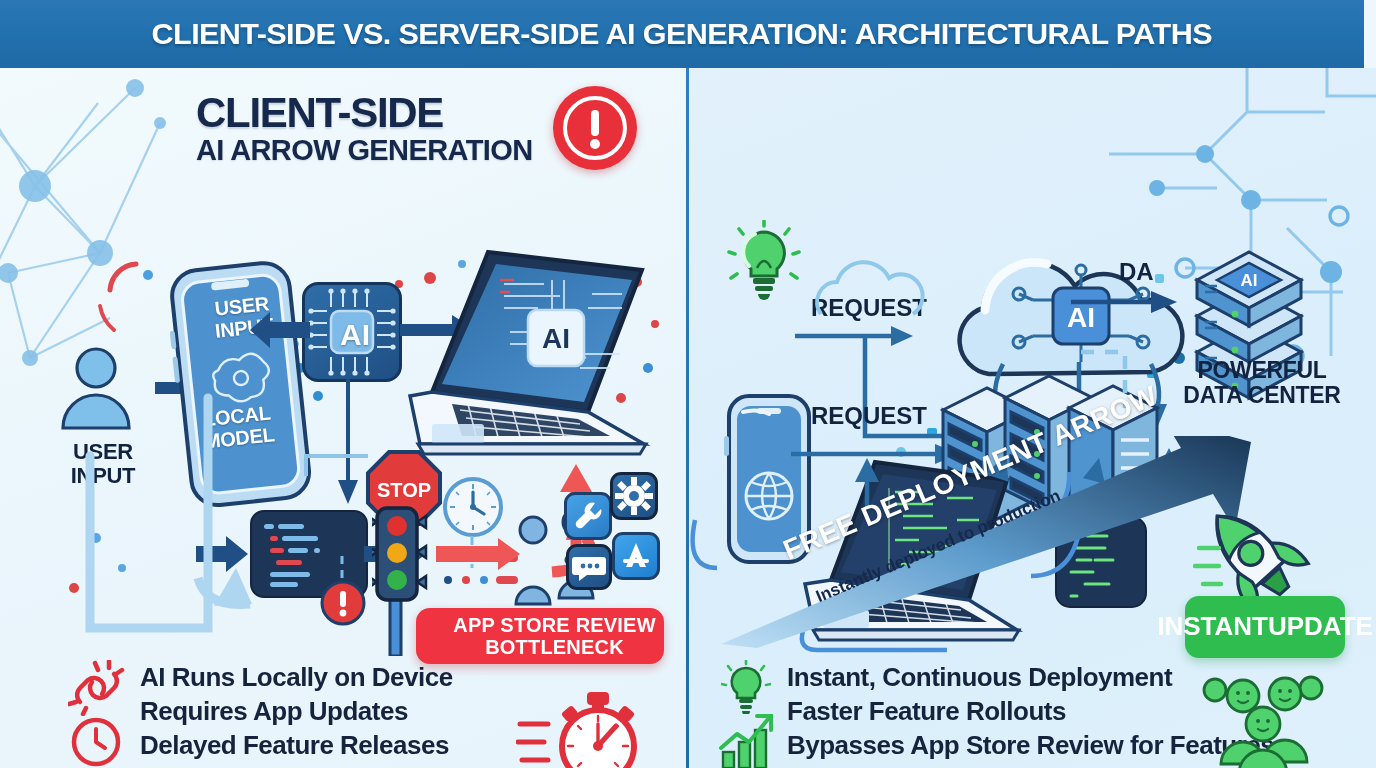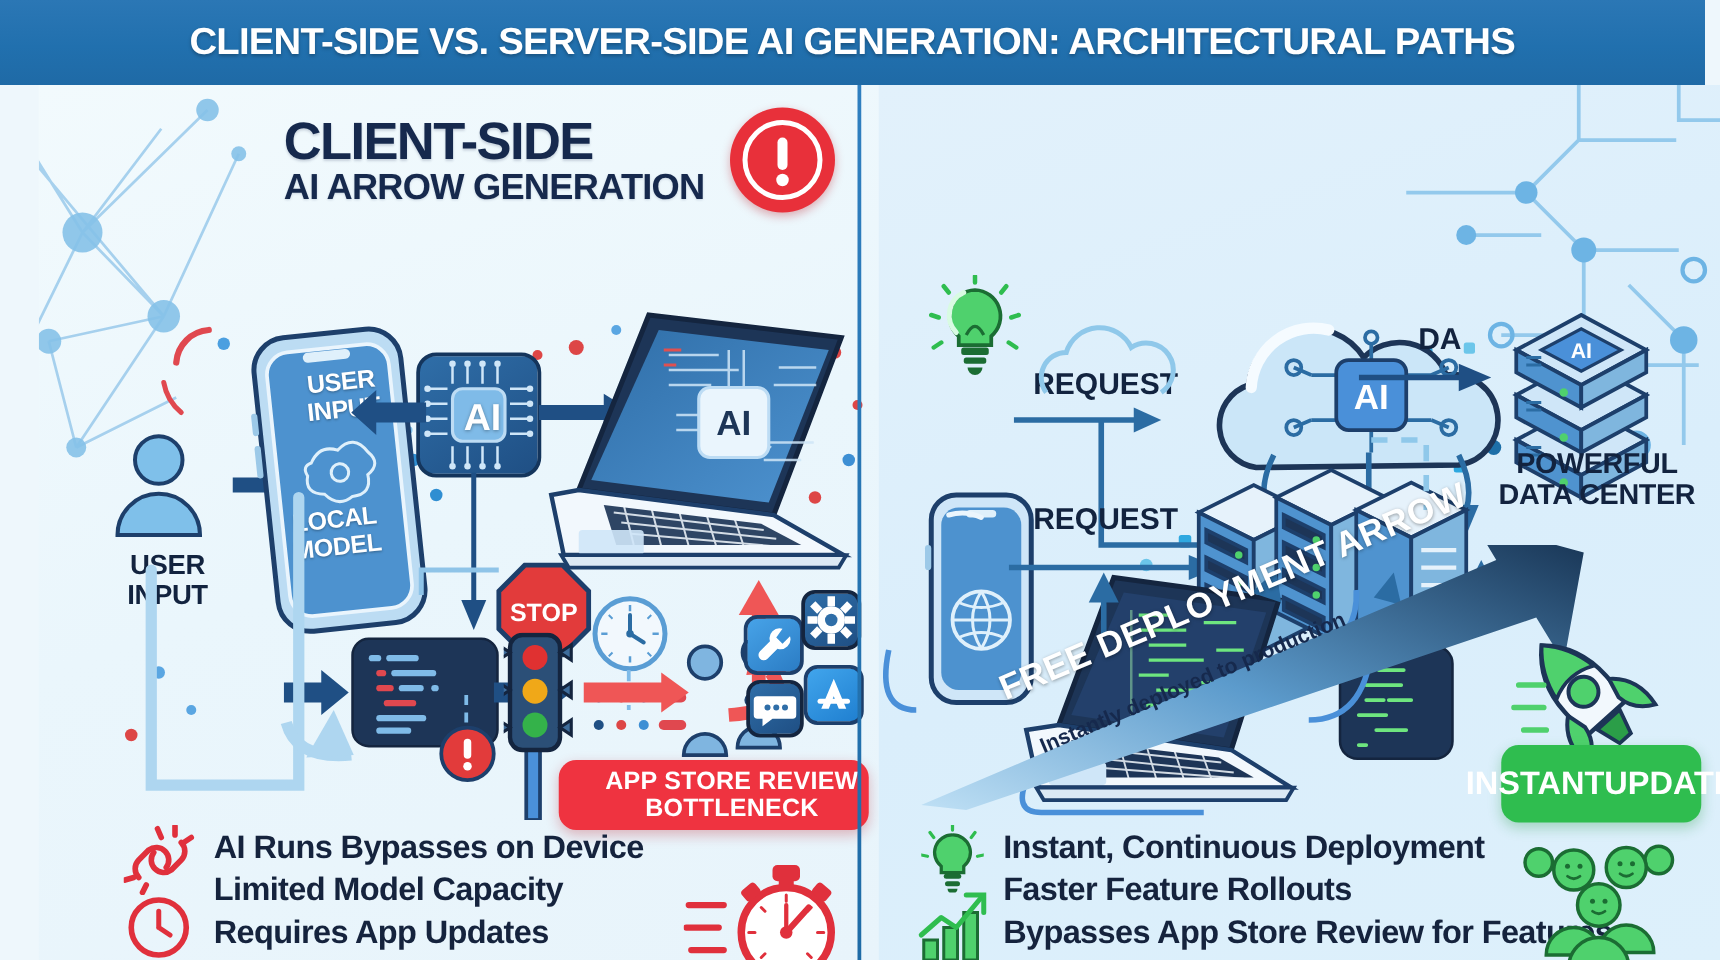--- a/index.html
+++ b/index.html
@@ -19,21 +19,21 @@
   }
   .titlebar .tt {
     color: #ffffff; font-size: 30px; font-weight: 700; letter-spacing: -0.6px;
     text-shadow: 0 2px 3px rgba(0,0,0,.28);
     white-space: nowrap; transform: scaleX(1.02);
   }
 
   
   .panels { position: absolute; left:0; top:68px; width:1376px; height:700px; display:flex; }
   .panel { position: relative; height: 700px; overflow: hidden; }
-  .panel.left  { width: 687px; background: linear-gradient(160deg,#f2fafd 0%,#eaf6fc 50%,#e8f4fb 100%); margin-left: 31px; }
+  .panel.left  { width: 687px; background: linear-gradient(160deg,#f2fafd 0%,#eaf6fc 50%,#e8f4fb 100%); }
   .panel.right { width: 689px; background: linear-gradient(160deg,#e2f1fb 0%,#daeefb 55%,#ddf0fb 100%); }
   .divider { position:absolute; left:686px; top:68px; width:3px; height:700px;
              background: linear-gradient(180deg,#2f7fc0,#1e6ba6); z-index: 40; }
 
   
   .bg { position:absolute; inset:0; pointer-events:none; }
 
   
   .phead { position: absolute; display:flex; align-items:center; gap:20px; }
   .phead.l { left: 196px; top: 18px; }
@@ -412,24 +412,21 @@
           <path d="M18,48 l-3,6 M8,42 l-7,2"></path>
         </g>
       </svg>
       <svg class="shape" style="left:70px; top:648px;" width="52" height="52">
         <circle cx="26" cy="26" r="22" fill="none" stroke="#e0303c" stroke-width="4.5"></circle>
         <path d="M26,26 L26,13 M26,26 L35,32" stroke="#e0303c" stroke-width="4" stroke-linecap="round"></path>
       </svg>
 
       <div class="bullets" style="left:140px; top:592px;">
         <div class="row">
-            <span class="txt">AI Runs Bypasses on Device</span>
-          </div>
-        <div class="row">
-            <span class="txt">Limited Model Capacity</span>
+            <span class="txt">AI Runs Locally on Device</span>
           </div>
         <div class="row">
             <span class="txt">Requires App Updates</span>
           </div>
         <div class="row">
             <span class="txt">Delayed Feature Releases</span>
           </div>
 
       </div>
 

